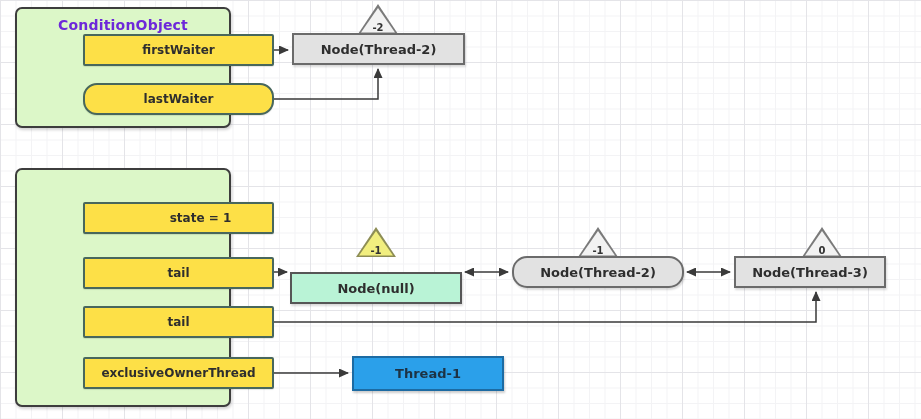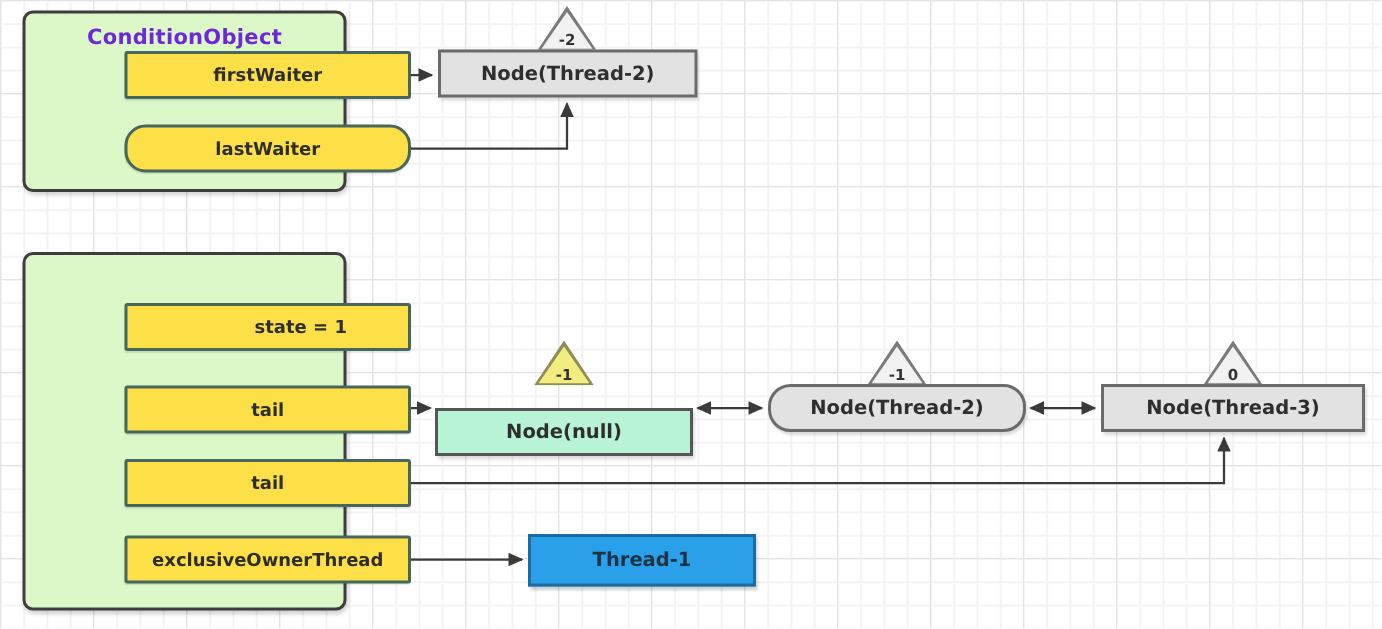--- a/index.html
+++ b/index.html
@@ -122,17 +122,17 @@
   <div class="group" style="left:15px; top:168px; width:216px; height:239px;">
     <div class="field" style="top:32px;padding-left:44px;">state = 1</div>
     <div class="field" style="top:87px;">tail</div>
     <div class="field" style="top:136px;">tail</div>
     <div class="field" style="top:187px;">exclusiveOwnerThread</div>
   </div>
 
   <div class="node" style="left:292px; top:33px; width:173px;">Node(Thread-2)</div>
   <div class="node mint" style="left:290px; top:256px; width:172px;margin-top:16px;">Node(null)</div>
   <div class="node" style="left:512px; top:256px; width:172px;border-radius:15px;">Node(Thread-2)</div>
-  <div class="node" style="left:734px; top:256px; width:176px;">Node(Thread-3)</div>
+  <div class="node" style="left:734px; top:256px; width:152px;">Node(Thread-3)</div>
 
   <div class="thread" style="left:352px; top:356px; width:152px; height:35px;">Thread-1</div>
 
 </div>
 
 </body></html>

